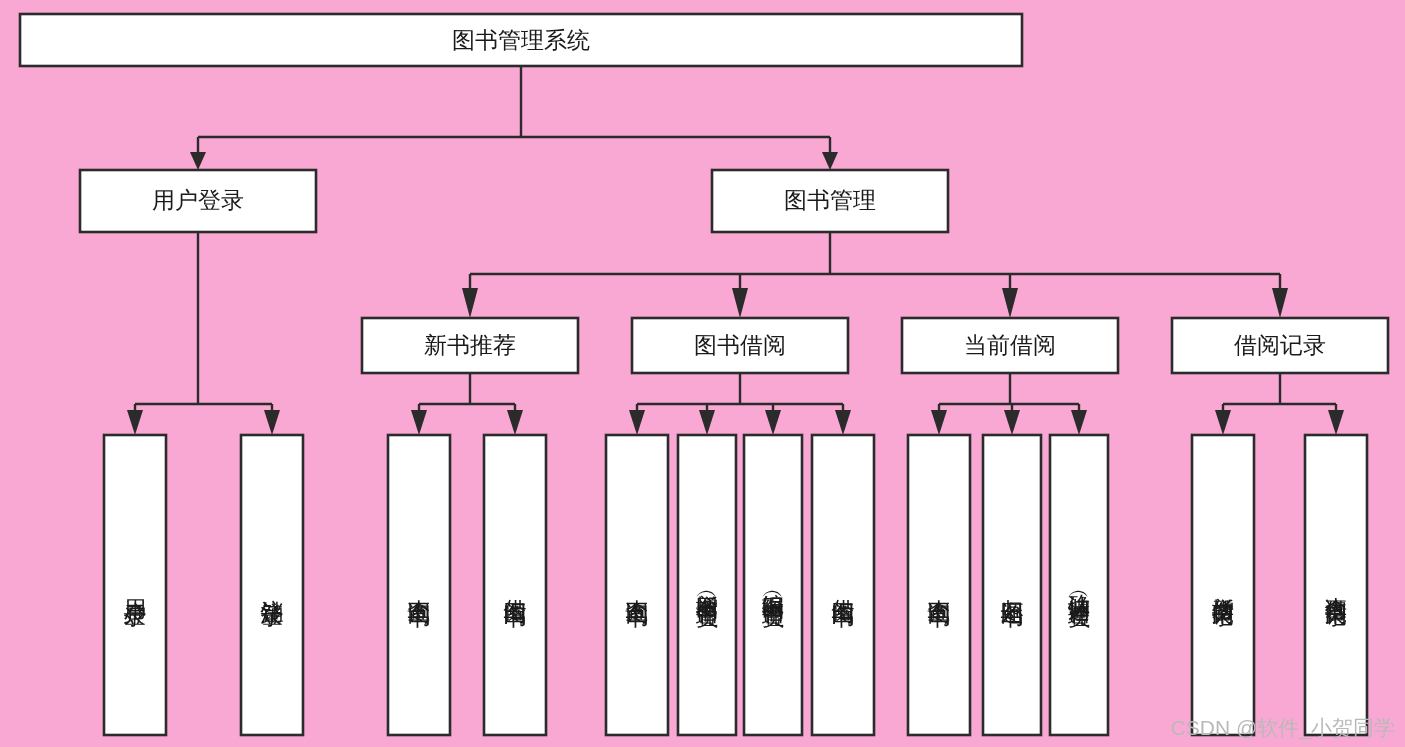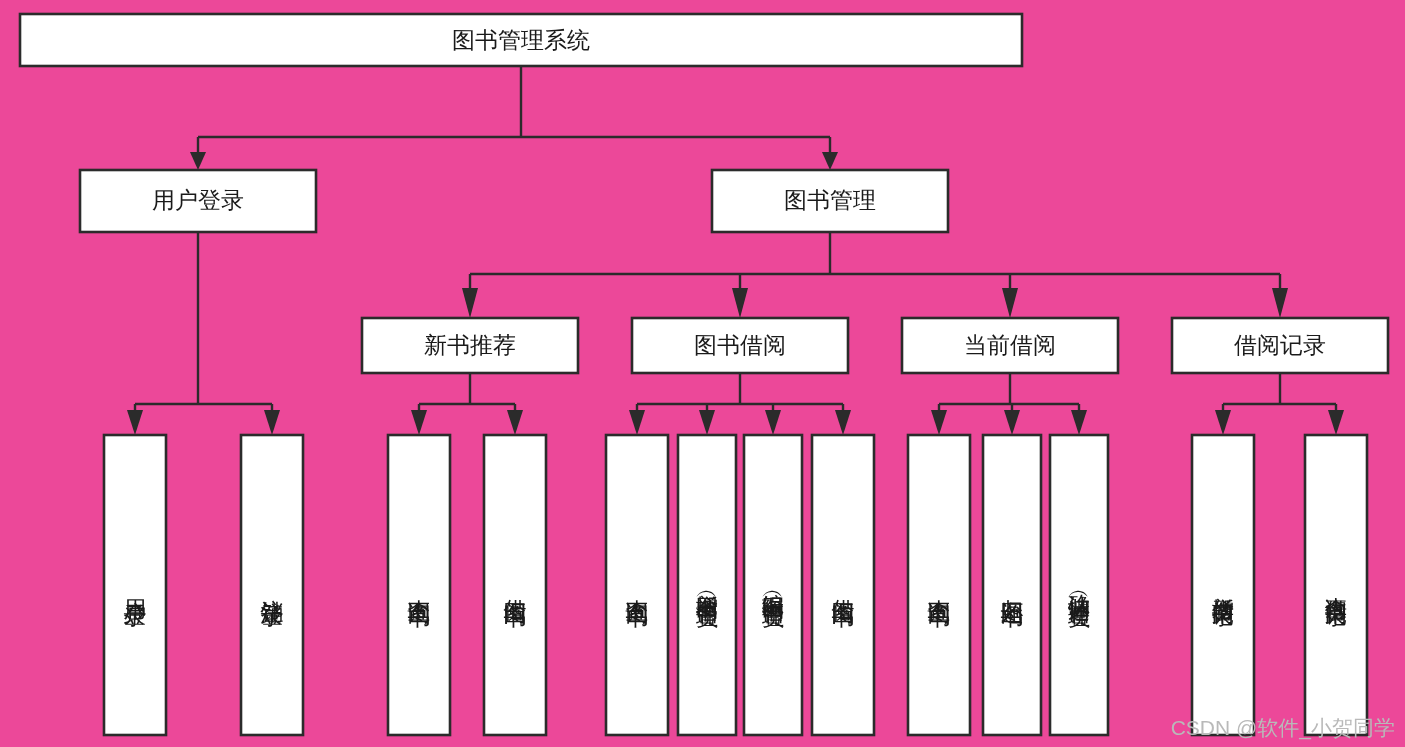--- a/index.html
+++ b/index.html
@@ -10,21 +10,21 @@
   body {
     width: 1405px;
     height: 747px;
     overflow: hidden;
     font-family: "Liberation Sans", "DejaVu Sans", sans-serif;
   }
   #diagram-root {
     position: relative;
     width: 1405px;
     height: 747px;
-    background: #ec4899;
+    background: #f9a8d4;
   }
   svg.flowchart {
     position: absolute;
     top: 0;
     left: 0;
     width: 1405px;
     height: 747px;
     display: block;
   }
   .node-box {

